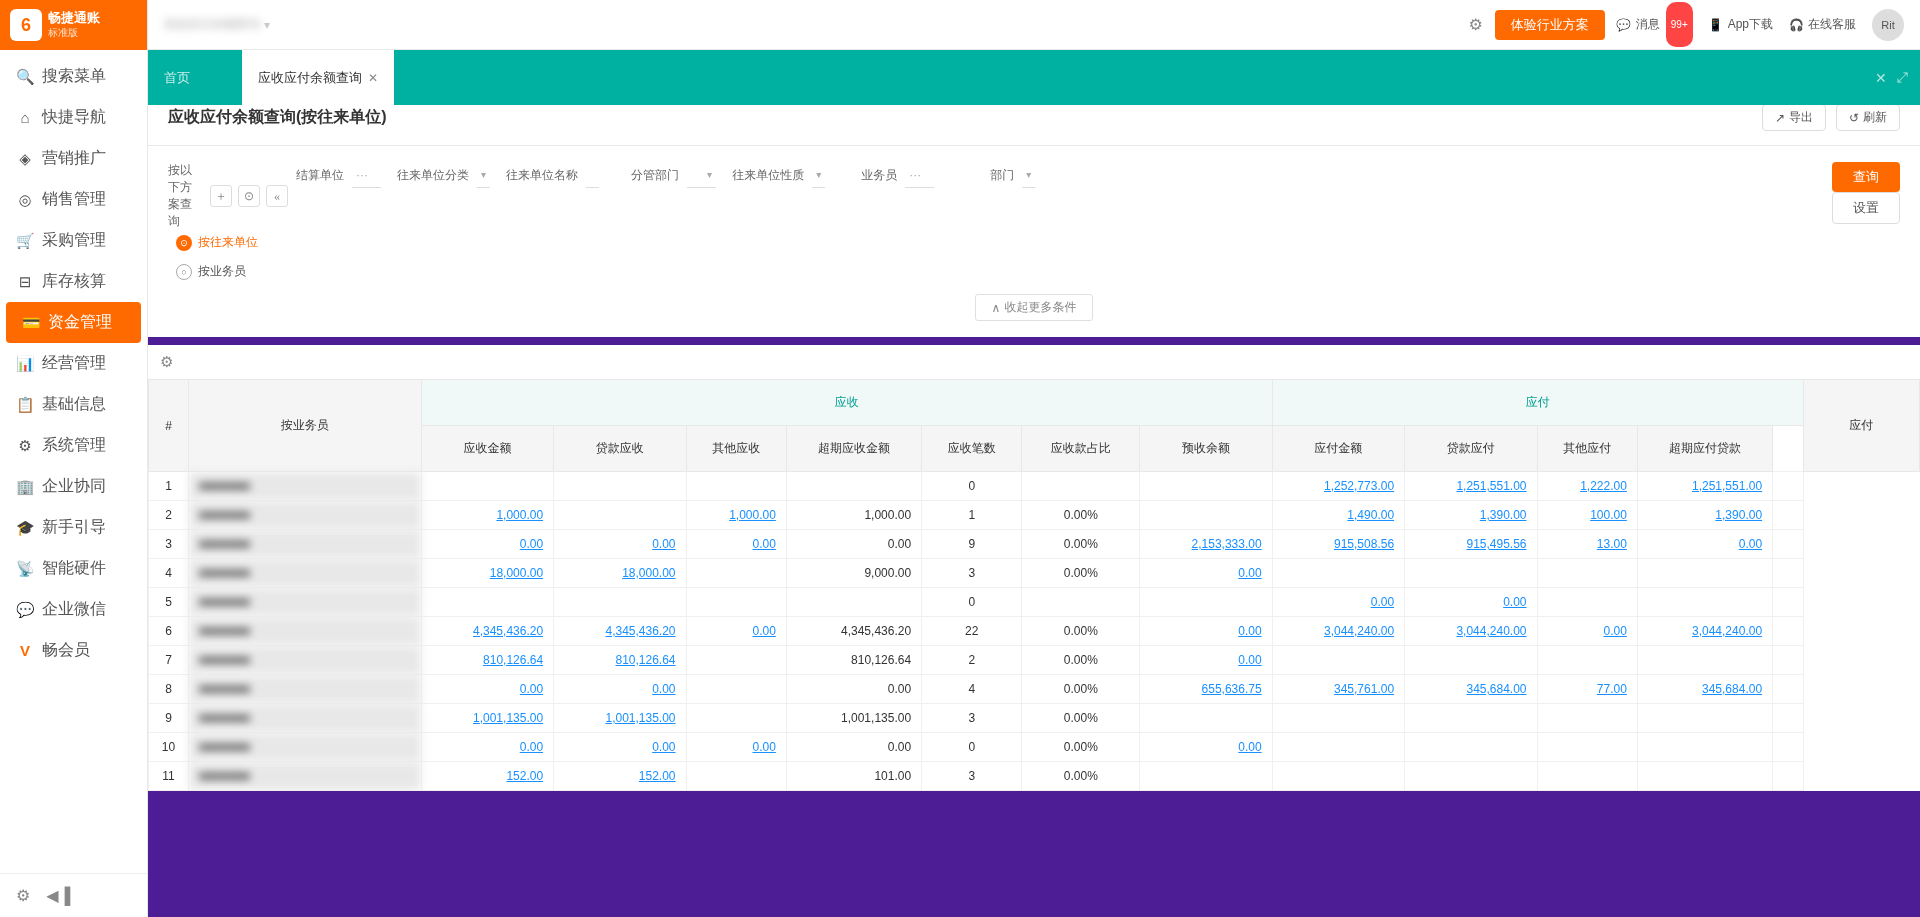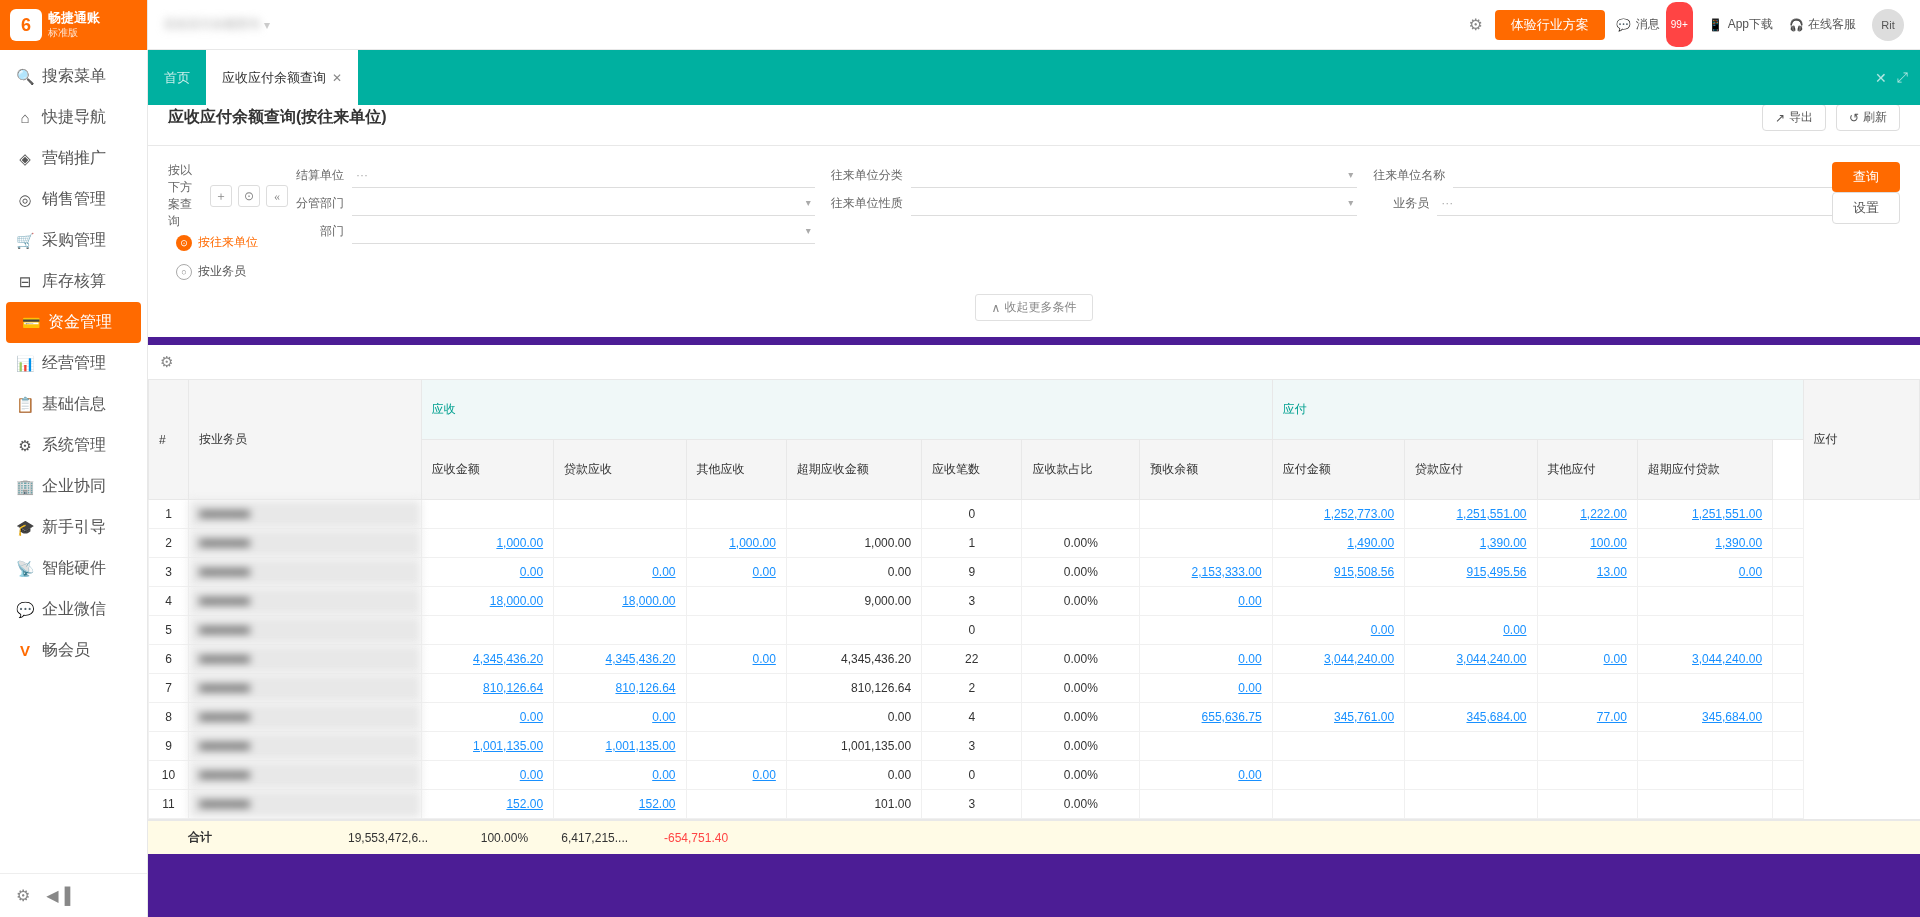--- a/index.html
+++ b/index.html
@@ -59,21 +59,21 @@
 
     
     .tab-bar {
       position: fixed; left: 148px; top: 50px; right: 0; height: 55px;
       background: #00b0a0; display: flex; align-items: center; z-index: 98;
     }
     .tab-item {
       display: flex; align-items: center; gap: 6px; padding: 0 16px; height: 100%;
       cursor: pointer; font-size: 13px; color: rgba(255,255,255,0.8);
     }
-    .tab-item.active { background: #fff; color: #333; }
+    .tab-item.active { background: #fff; color: #333; margin-left: 36px; }
     .tab-close { font-size: 12px; color: #888; cursor: pointer; }
 
     
     .main {
       position: fixed; left: 148px; top: 90px; right: 0; bottom: 0;
       background: #4c1d95; overflow-y: auto;
     }
     .page-header {
       background: #fff; padding: 14px 20px; display: flex; align-items: center; justify-content: space-between;
       border-bottom: 1px solid #e8e8e8;
@@ -129,22 +129,22 @@
     }
     .table-toolbar {
       padding: 8px 12px; display: flex; align-items: center;
     }
     .table-gear { font-size: 15px; color: #888; cursor: pointer; }
 
     .data-table {
       width: 100%; border-collapse: collapse; font-size: 12px;
     }
     .data-table th {
-      background: #f5f5f5; padding: 21px 10px; border: 1px solid #e8e8e8;
-      text-align: left; color: #333; font-weight: normal; white-space: nowrap;
+      background: #f5f5f5; padding: 14px 10px; border: 1px solid #e8e8e8;
+      text-align: center; color: #333; font-weight: normal; white-space: nowrap;
     }
     .data-table th.group-header {
       background: #f0f8f8; color: #00a090;
     }
     .data-table td {
       padding: 7px 10px; border: 1px solid #f0f0f0; text-align: center; color: #333;
       white-space: nowrap;
     }
     .data-table td.link { color: #1890ff; text-decoration: underline; cursor: pointer; }
     .data-table td.number { text-align: right; }
@@ -158,21 +158,21 @@
     .table-footer-cells { display: flex; gap: 0; flex: 1; }
     .table-footer-cell { min-width: 100px; text-align: right; padding: 0 10px; color: #333; }
     .table-footer-cell.red { color: #ff4444; }
 
     
     .filter-body {
       display: flex; gap: 0;
     }
     .filter-left { width: 120px; }
     .filter-right { flex: 1; }
-    .filter-rows { display: flex; flex-direction: column; gap: 2px; }
+    .filter-rows { display: flex; flex-direction: row; gap: 24px; }
     .filter-row-3col { display: grid; grid-template-columns: 1fr 1fr 1fr; gap: 16px; }
     .filter-cell { display: flex; align-items: center; gap: 8px; }
     .filter-cell-label { color: #666; font-size: 12px; white-space: nowrap; min-width: 56px; text-align: right; }
     .filter-cell-input {
       flex: 1; border-bottom: 1px solid #ddd; padding: 3px 4px; font-size: 12px;
       min-height: 26px; display: flex; align-items: center; justify-content: space-between;
       cursor: pointer; background: transparent;
     }
     .filter-cell-select {
       flex: 1; border-bottom: 1px solid #ddd; padding: 3px 4px; font-size: 12px;
@@ -614,24 +614,15 @@
               <td class="number"></td>
               <td class="number"></td>
               <td class="number"></td>
               <td class="number"></td>
               <td></td>
             </tr>
           </tbody>
       </table>
     </div>
 
-    <div class="table-footer">
-      <span class="table-footer-label">合计</span>
-      <div class="table-footer-cells">
-        <span class="table-footer-cell">19,553,472,6...</span>
-        <span class="table-footer-cell">100.00%</span>
-        <span class="table-footer-cell">6,417,215....</span>
-        <span class="table-footer-cell red">-654,751.40</span>
-      </div>
-    </div>
   </div>
 
 </div>
 
 </body></html>

